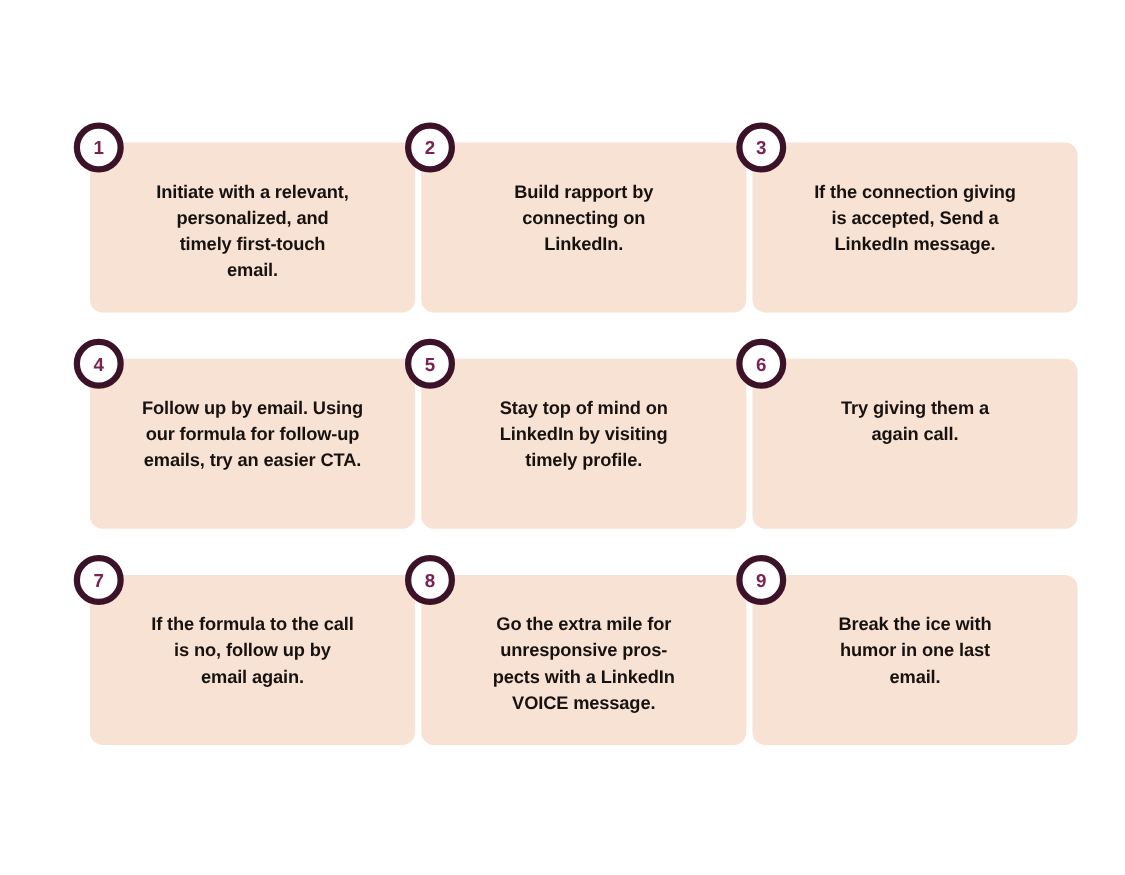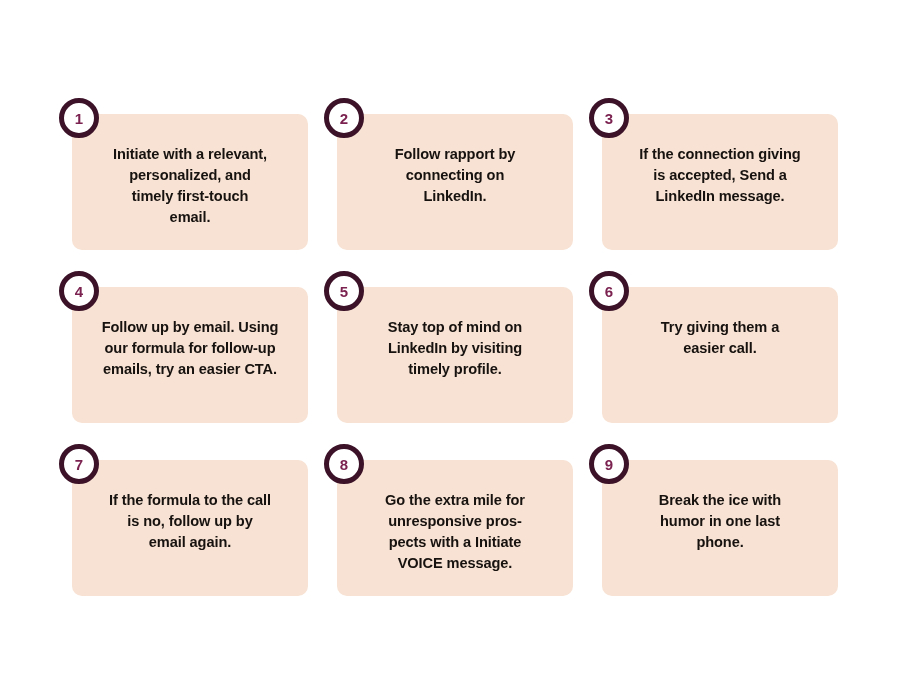--- a/index.html
+++ b/index.html
@@ -37,21 +37,21 @@
 
   .step {
     position: relative;
     box-sizing: border-box;
   }
 
   .card {
     position: absolute;
     left: 0;
     top: 0;
-    width: 236px;
+    width: 260px;
     height: 136px;
     background: #f7e2d3;
     border-radius: 10px;
     box-sizing: border-box;
     padding: 30px 14px 10px 14px;
     display: block;
   }
 
   .card-text {
     display: block;
@@ -107,21 +107,21 @@
         <svg viewBox="0 0 52 44" xmlns="http://www.w3.org/2000/svg">
           <path d="M40 22 L27 13 L27 31 Z" fill="#3b1228"></path>
           <circle cx="22" cy="22" r="17.5" fill="#ffffff" stroke="#3b1228" stroke-width="5"></circle>
           <text class="badge-num" x="22" y="27.5" text-anchor="middle">1</text>
         </svg>
       </div>
     </div>
 
     <div class="step">
       <div class="card">
-        <span class="card-text">Follow rapport by
+        <span class="card-text">Build rapport by
 connecting on
 LinkedIn.</span>
       </div>
       <div class="badge">
         <svg viewBox="0 0 52 44" xmlns="http://www.w3.org/2000/svg">
           <path d="M40 22 L27 13 L27 31 Z" fill="#3b1228"></path>
           <circle cx="22" cy="22" r="17.5" fill="#ffffff" stroke="#3b1228" stroke-width="5"></circle>
           <text class="badge-num" x="22" y="27.5" text-anchor="middle">2</text>
         </svg>
       </div>
@@ -168,21 +168,21 @@
           <path d="M40 22 L27 13 L27 31 Z" fill="#3b1228"></path>
           <circle cx="22" cy="22" r="17.5" fill="#ffffff" stroke="#3b1228" stroke-width="5"></circle>
           <text class="badge-num" x="22" y="27.5" text-anchor="middle">5</text>
         </svg>
       </div>
     </div>
 
     <div class="step">
       <div class="card">
         <span class="card-text">Try giving them a
-easier call.</span>
+again call.</span>
       </div>
       <div class="badge">
         <svg viewBox="0 0 52 44" xmlns="http://www.w3.org/2000/svg">
           <path d="M40 22 L27 13 L27 31 Z" fill="#3b1228"></path>
           <circle cx="22" cy="22" r="17.5" fill="#ffffff" stroke="#3b1228" stroke-width="5"></circle>
           <text class="badge-num" x="22" y="27.5" text-anchor="middle">6</text>
         </svg>
       </div>
     </div>
 
@@ -198,37 +198,37 @@
           <circle cx="22" cy="22" r="17.5" fill="#ffffff" stroke="#3b1228" stroke-width="5"></circle>
           <text class="badge-num" x="22" y="27.5" text-anchor="middle">7</text>
         </svg>
       </div>
     </div>
 
     <div class="step">
       <div class="card">
         <span class="card-text">Go the extra mile for
 unresponsive pros-
-pects with a Initiate
+pects with a LinkedIn
 VOICE message.</span>
       </div>
       <div class="badge">
         <svg viewBox="0 0 52 44" xmlns="http://www.w3.org/2000/svg">
           <path d="M40 22 L27 13 L27 31 Z" fill="#3b1228"></path>
           <circle cx="22" cy="22" r="17.5" fill="#ffffff" stroke="#3b1228" stroke-width="5"></circle>
           <text class="badge-num" x="22" y="27.5" text-anchor="middle">8</text>
         </svg>
       </div>
     </div>
 
     <div class="step">
       <div class="card">
         <span class="card-text">Break the ice with
 humor in one last
-phone.</span>
+email.</span>
       </div>
       <div class="badge">
         <svg viewBox="0 0 52 44" xmlns="http://www.w3.org/2000/svg">
           <path d="M40 22 L27 13 L27 31 Z" fill="#3b1228"></path>
           <circle cx="22" cy="22" r="17.5" fill="#ffffff" stroke="#3b1228" stroke-width="5"></circle>
           <text class="badge-num" x="22" y="27.5" text-anchor="middle">9</text>
         </svg>
       </div>
     </div>
 

